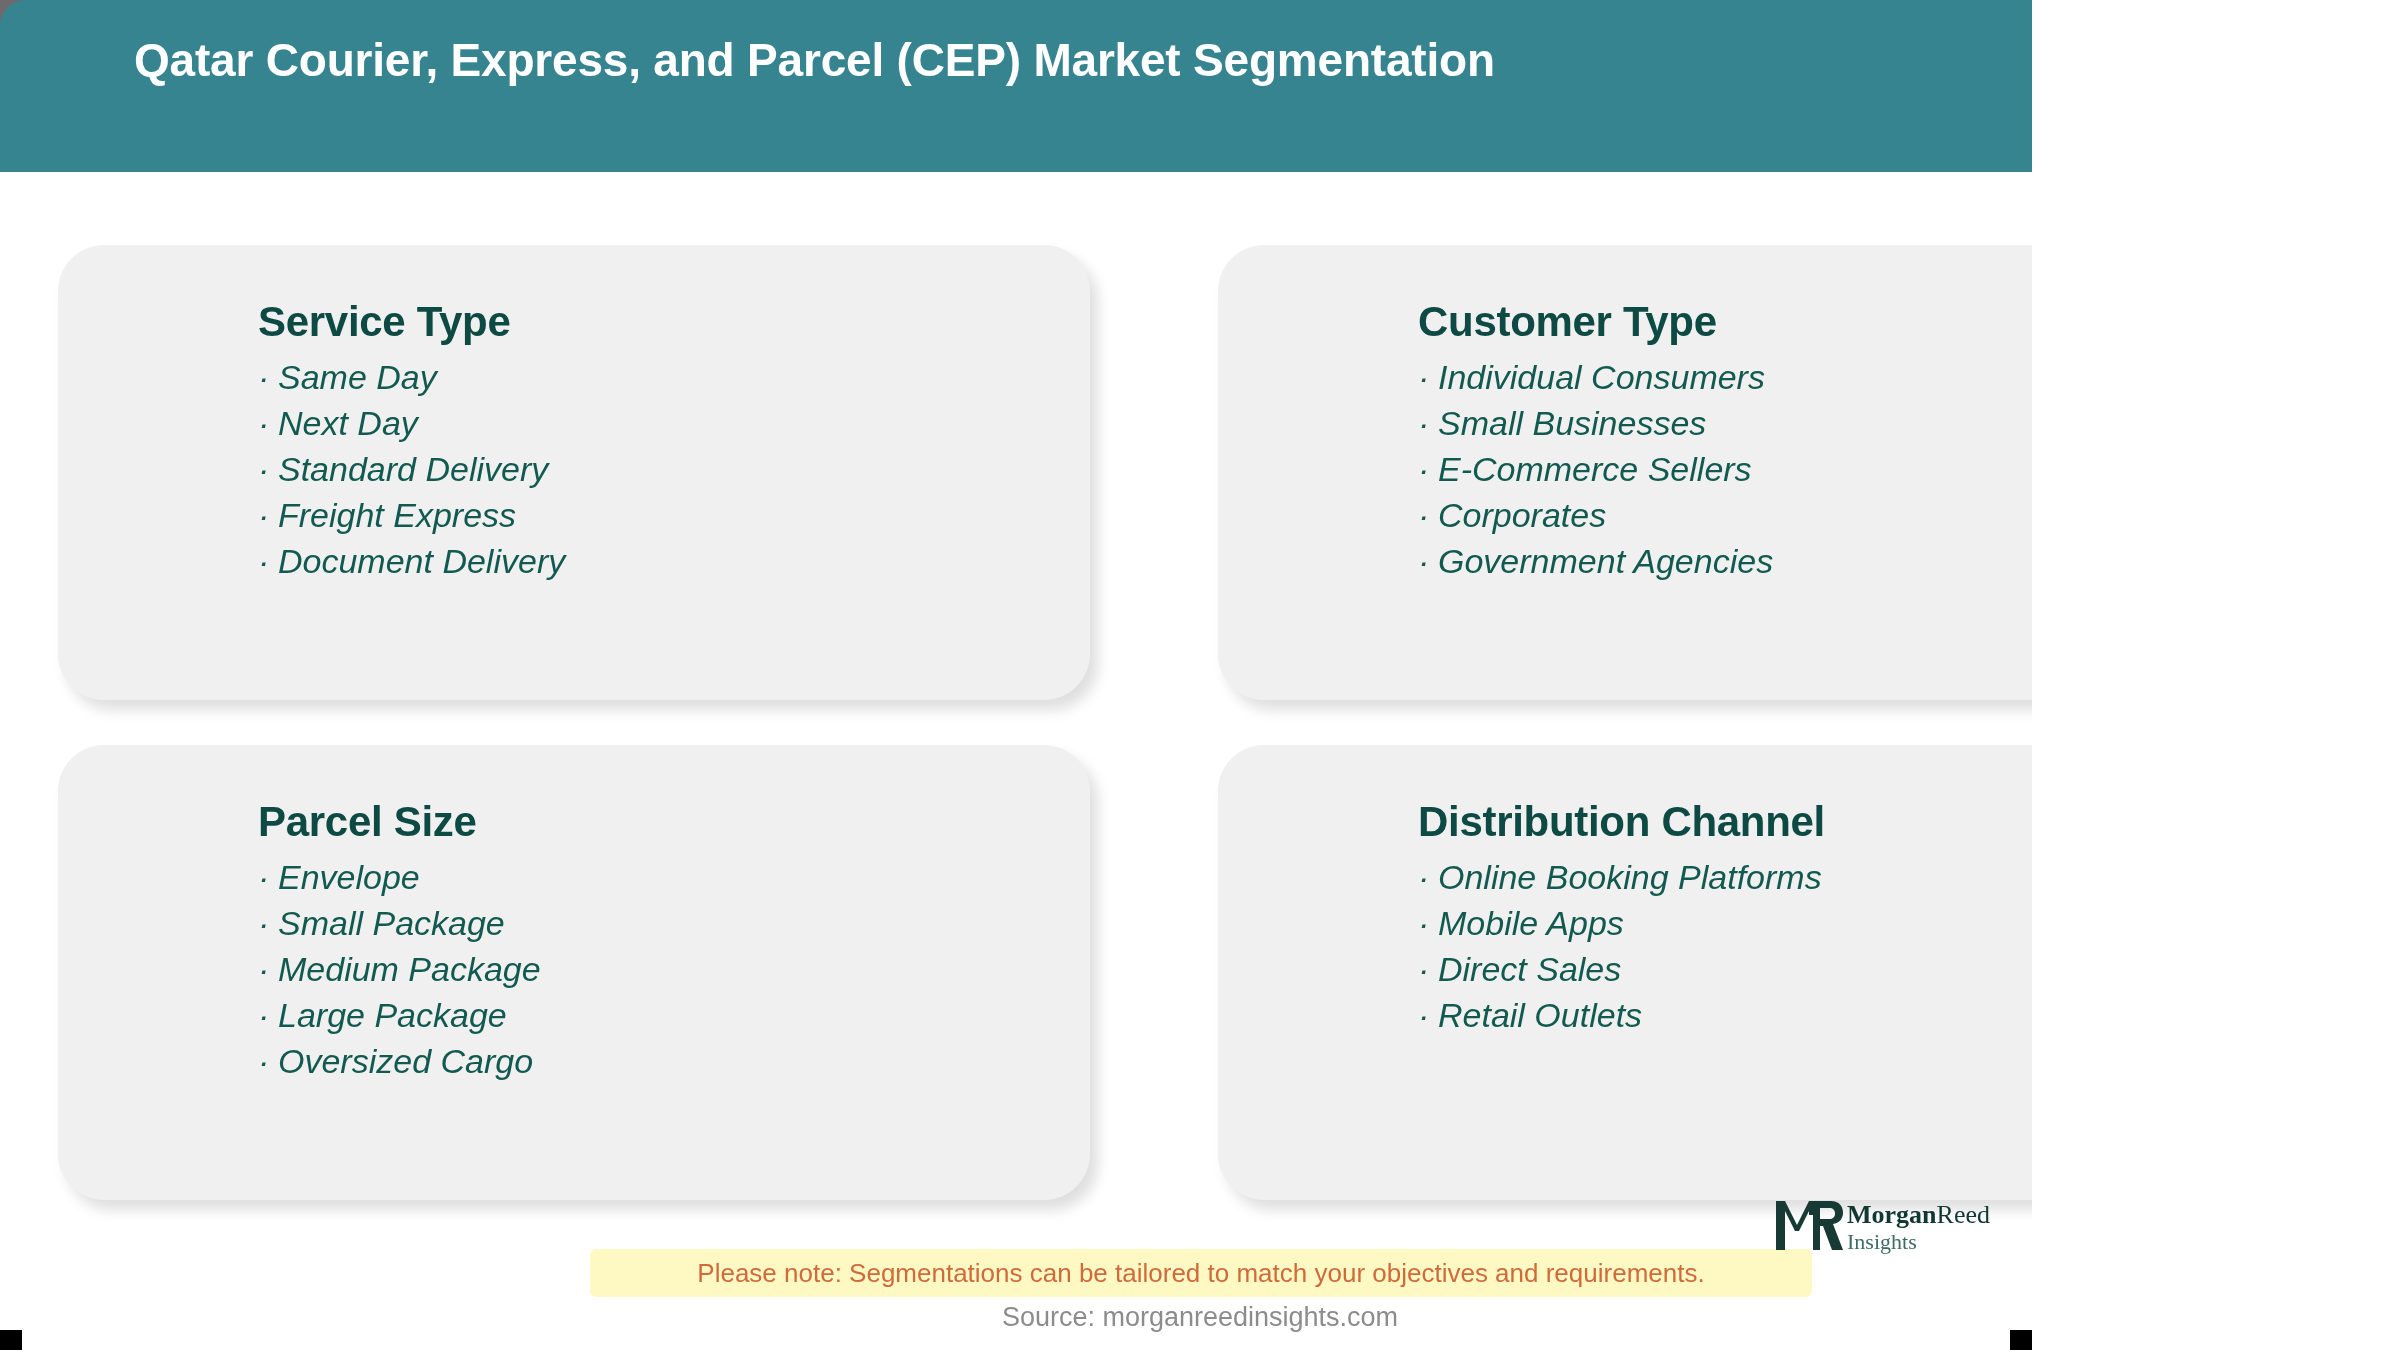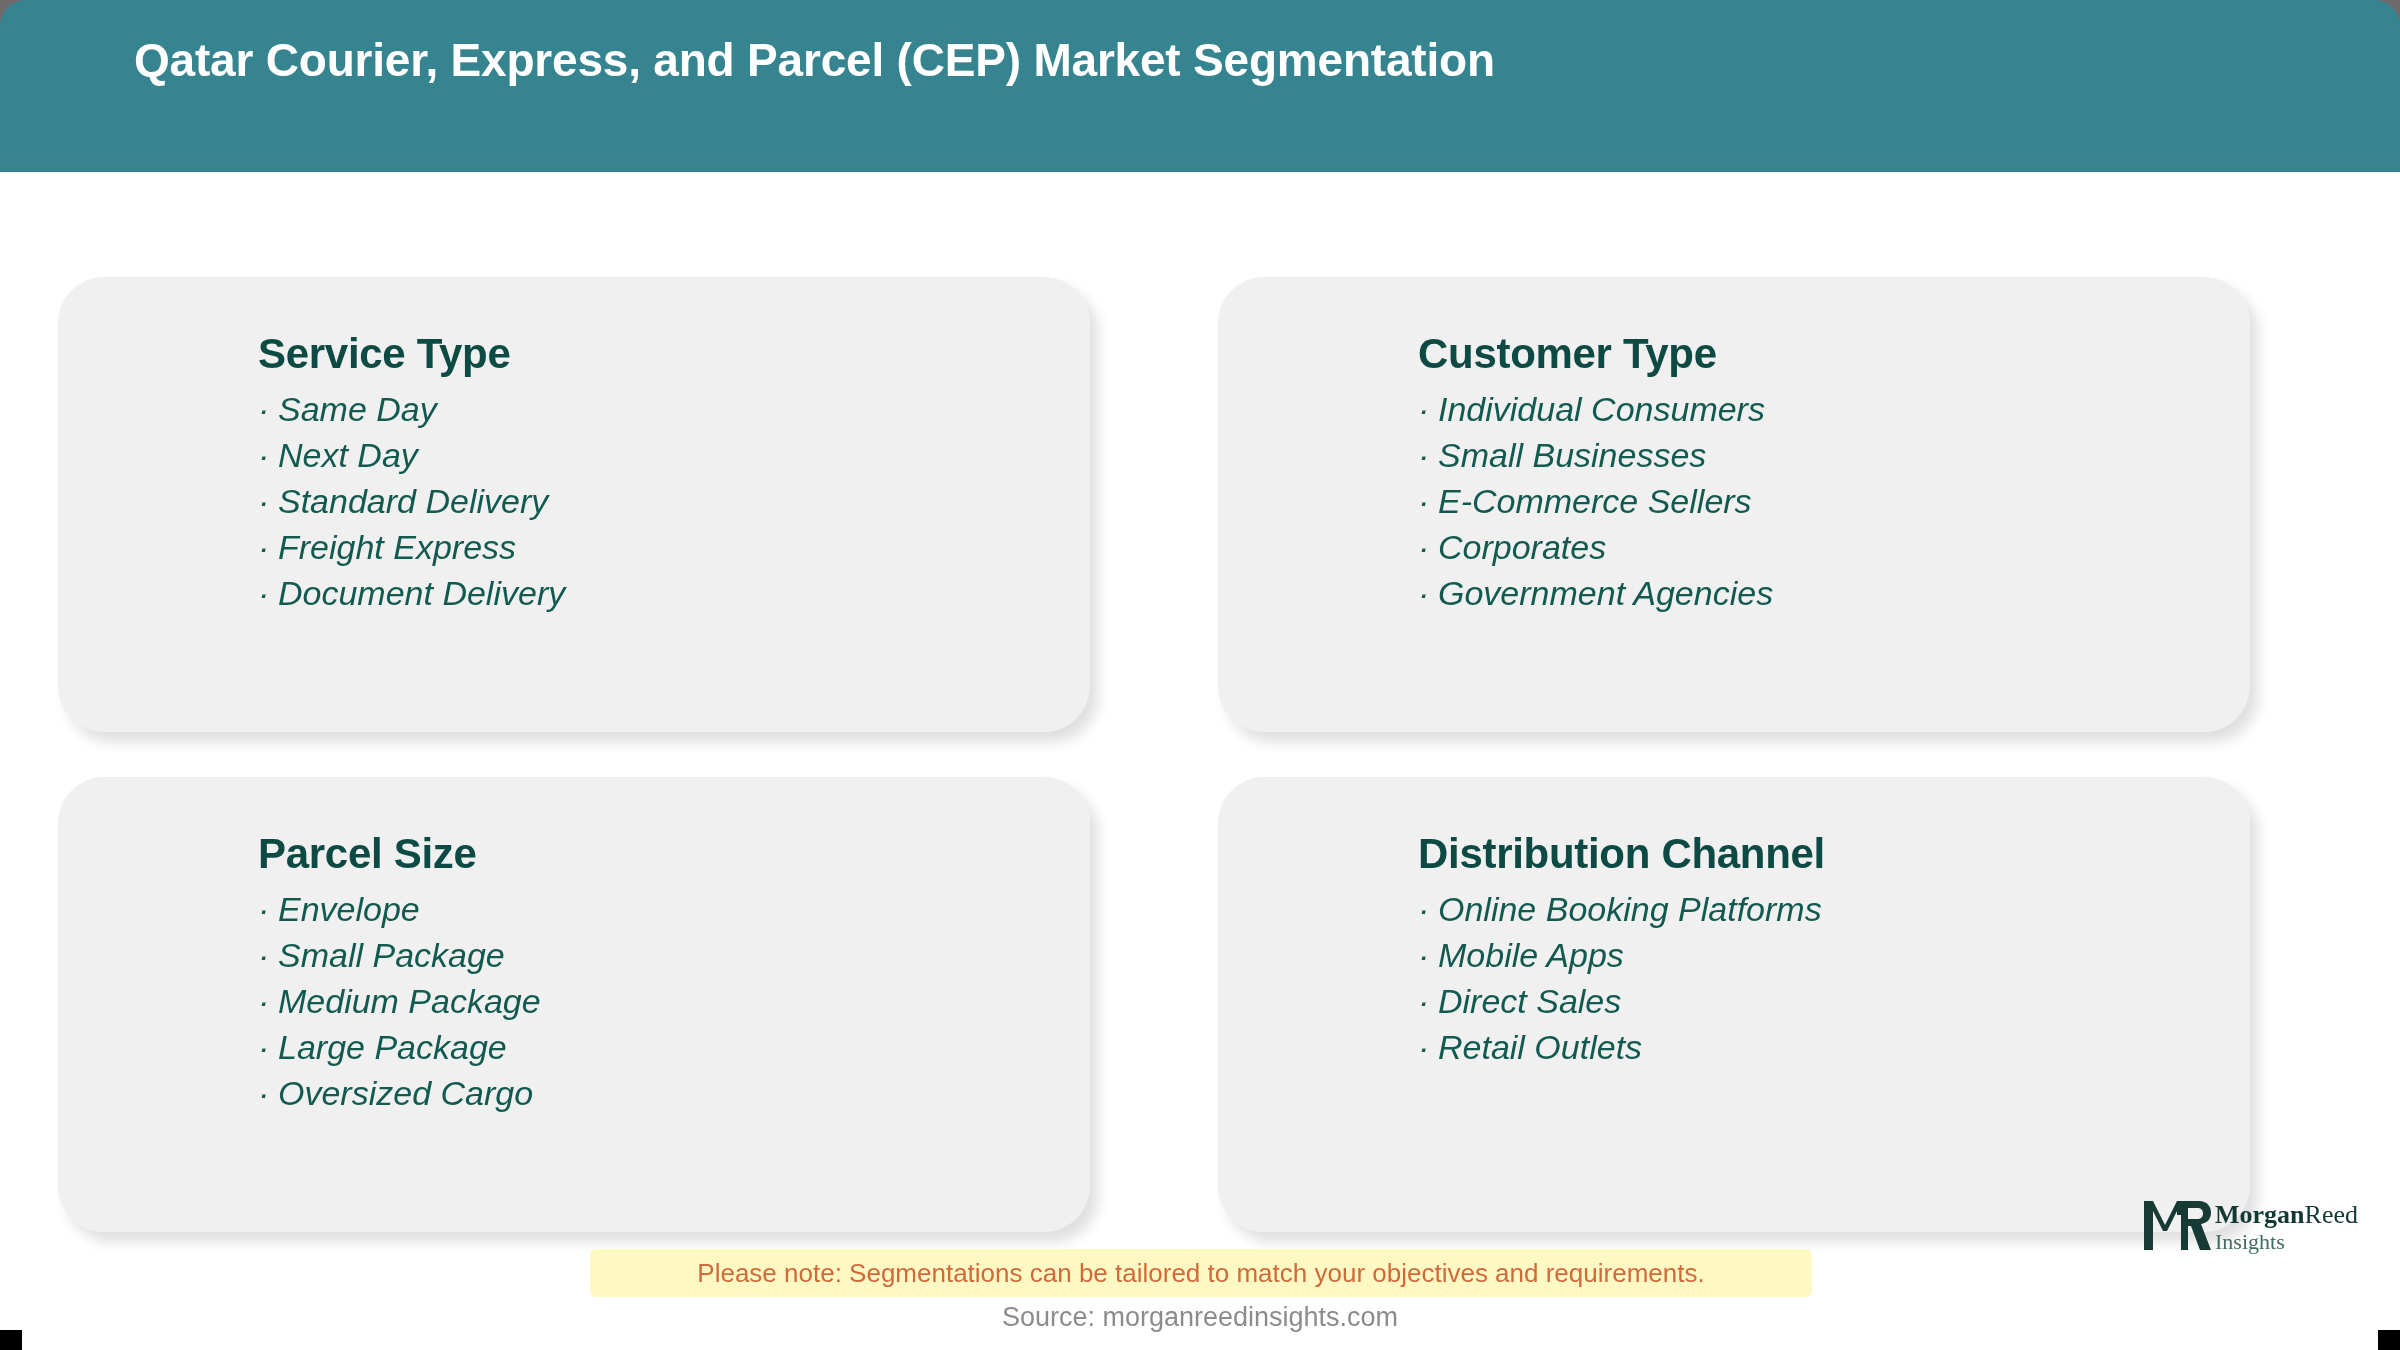--- a/index.html
+++ b/index.html
@@ -10,21 +10,21 @@
   body {
     width: 2400px;
     height: 1350px;
     font-family: "Liberation Sans", sans-serif;
     overflow: hidden;
     position: relative;
   }
 
   .slide {
     position: relative;
-    width: 2400px;
+    width: 2032px;
     height: 1350px;
     background: #ffffff;
     overflow: hidden;
   }
 
   
   .header-bg {
     position: absolute;
     left: 0;
     top: 0;
@@ -68,21 +68,20 @@
     height: 955px;
   }
   .card {
     position: absolute;
     width: 1032px;
     height: 455px;
     background: #f0f0f0;
     border-radius: 46px;
     box-shadow: 8px 10px 14px rgba(0, 0, 0, 0.13);
     box-sizing: border-box;
-    margin-top: 32px;
   }
   .card.pos-tl { left: 0;     top: 0; }
   .card.pos-tr { left: 1160px; top: 0; }
   .card.pos-bl { left: 0;     top: 500px; }
   .card.pos-br { left: 1160px; top: 500px; }
 
   .card-inner {
     position: absolute;
     left: 200px;
     top: 55px;

